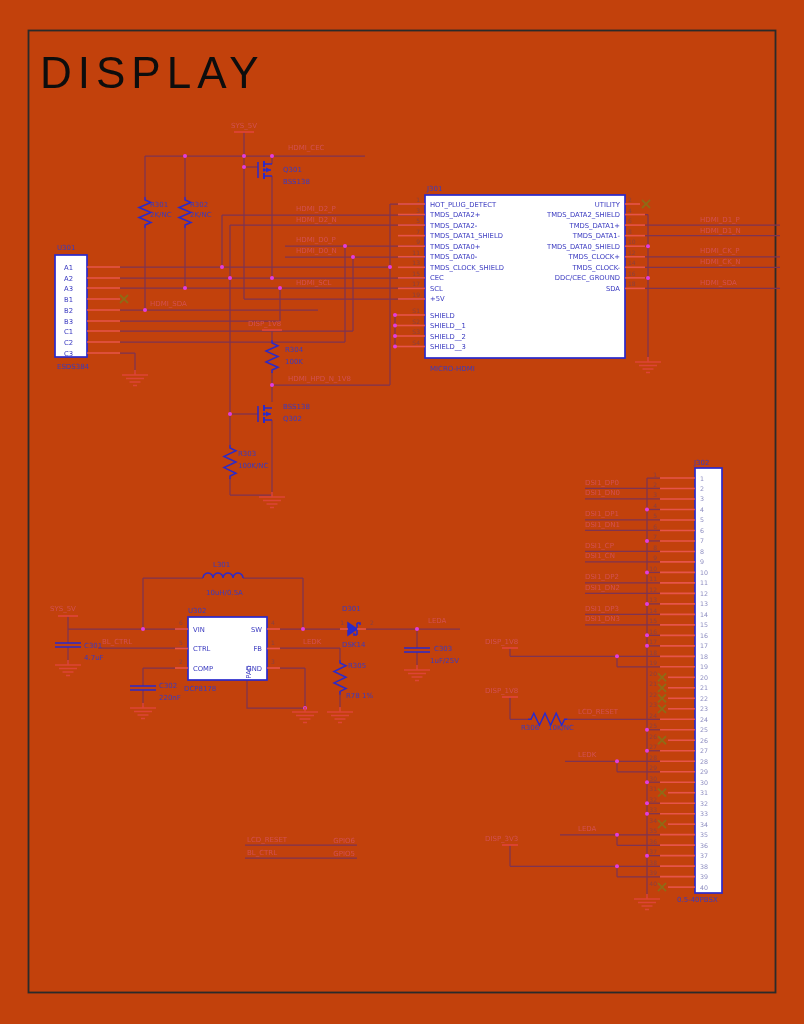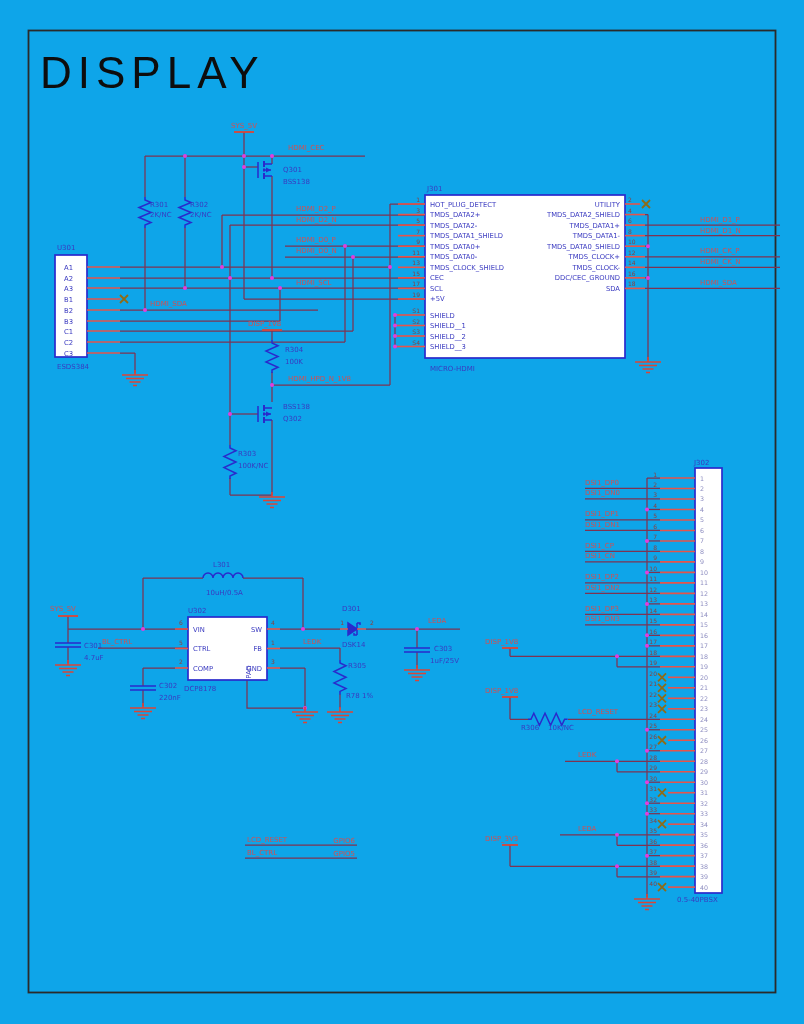--- a/index.html
+++ b/index.html
@@ -1,16 +1,16 @@
 <!DOCTYPE html>
 <html><head>
 <meta charset="utf-8">
 <style>
   html,body{margin:0;padding:0;background:#ffffff;}
-  #page{position:relative;width:804px;height:1024px;background:#0ea5e9;overflow:hidden;}
+  #page{position:relative;width:804px;height:1024px;background:#c2410c;overflow:hidden;}
   svg{position:absolute;left:0;top:0;}
   text{font-family:"DejaVu Sans",sans-serif;}
   .title{font-family:"Liberation Sans",sans-serif;font-size:44px;letter-spacing:6px;fill:#0d0d0d;}
   .net{fill:#d25052;font-size:7px;}
   .cmp{fill:#3a3ac0;font-size:7px;}
   .pname{fill:#3a3ac0;font-size:6.8px;}
   .pnum{fill:#8a4040;font-size:6px;}
   .inum{fill:#8d8dc0;font-size:6.3px;}
   .wire{stroke:#7e3352;stroke-width:1.25;fill:none;}
   .stub{stroke:#e6544a;stroke-width:1.6;fill:none;}

